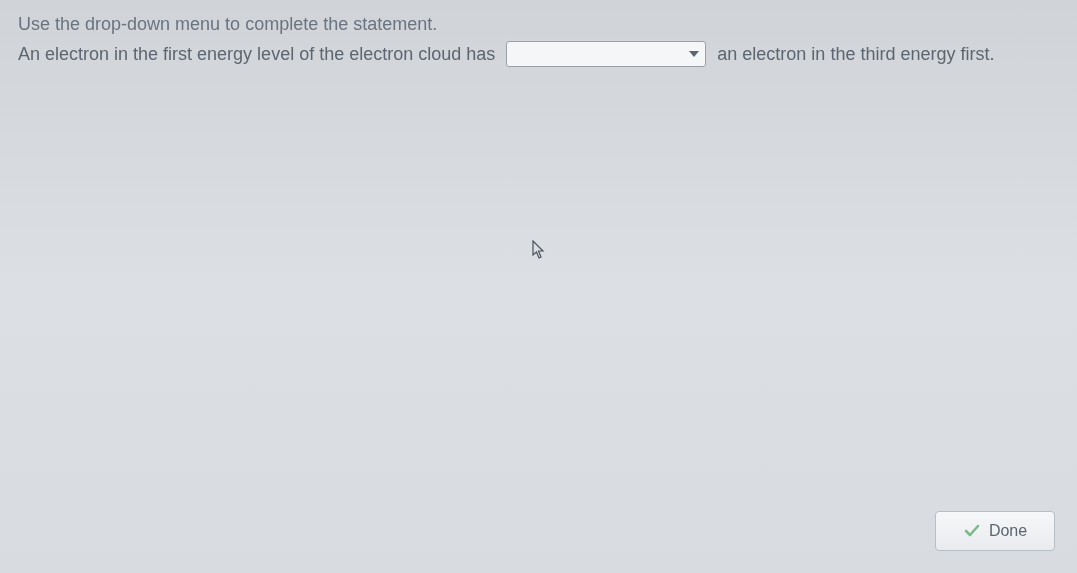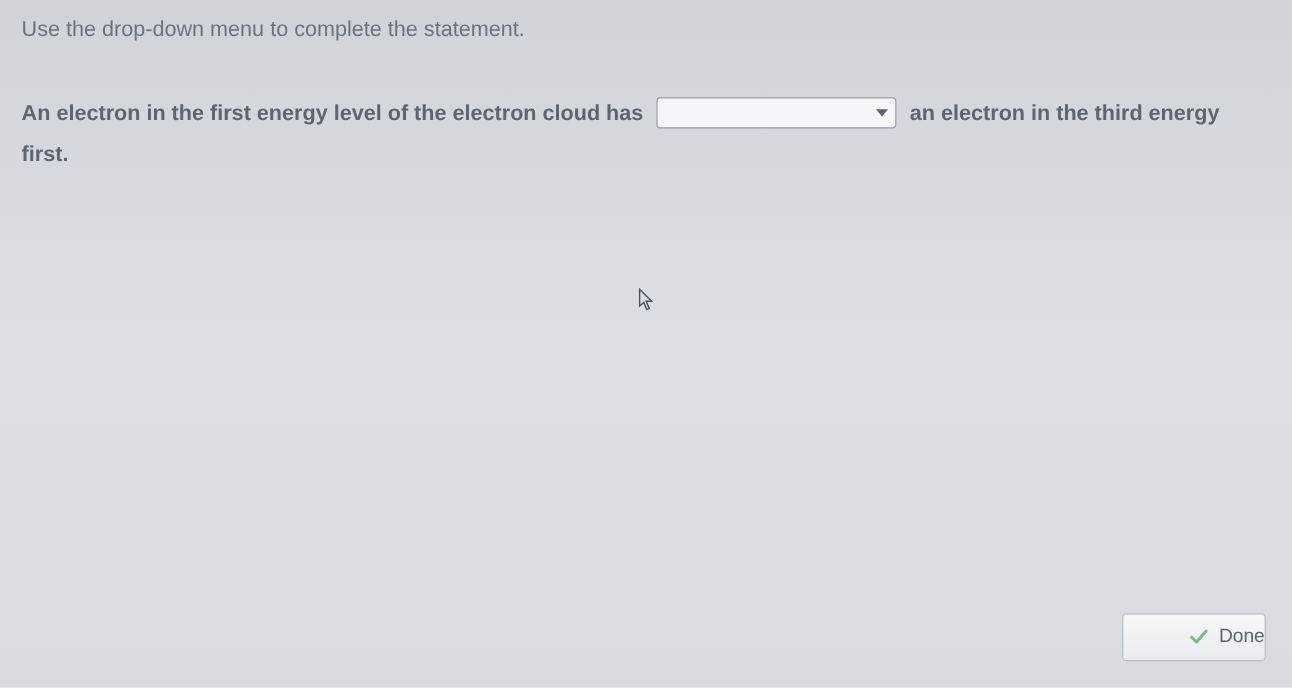--- a/index.html
+++ b/index.html
@@ -16,33 +16,31 @@
       position: relative;
       overflow: hidden;
       filter: blur(0.5px);
     }
     .content {
       padding: 12px 18px;
     }
     .instruction {
       font-size: 18px;
       color: #6a7380;
-      margin-bottom: 40px;
       line-height: 1.4;
     }
     .statement {
       font-size: 18px;
       color: #5c6570;
       line-height: 1.8;
       display: block;
     }
     .statement-text {
       display: inline;
       vertical-align: middle;
-      font-weight: bold;
     }
     .dropdown {
       display: inline-block;
       vertical-align: middle;
       width: 200px;
       height: 26px;
       background: #f5f6f8;
       border: 1px solid #9aa0a8;
       border-radius: 3px;
       position: relative;
@@ -72,21 +70,21 @@
       position: absolute;
       right: 22px;
       bottom: 22px;
       width: 120px;
       height: 40px;
       background: linear-gradient(to bottom, #f6f7f9, #e9ebee);
       border: 1px solid #b8bec6;
       border-radius: 4px;
       display: flex;
       align-items: center;
-      justify-content: flex-end;
+      justify-content: center;
       gap: 8px;
       cursor: pointer;
       font-size: 16px;
       color: #5c6570;
     }
     .check-icon {
       width: 18px;
       height: 18px;
       display: inline-flex;
       align-items: center;

